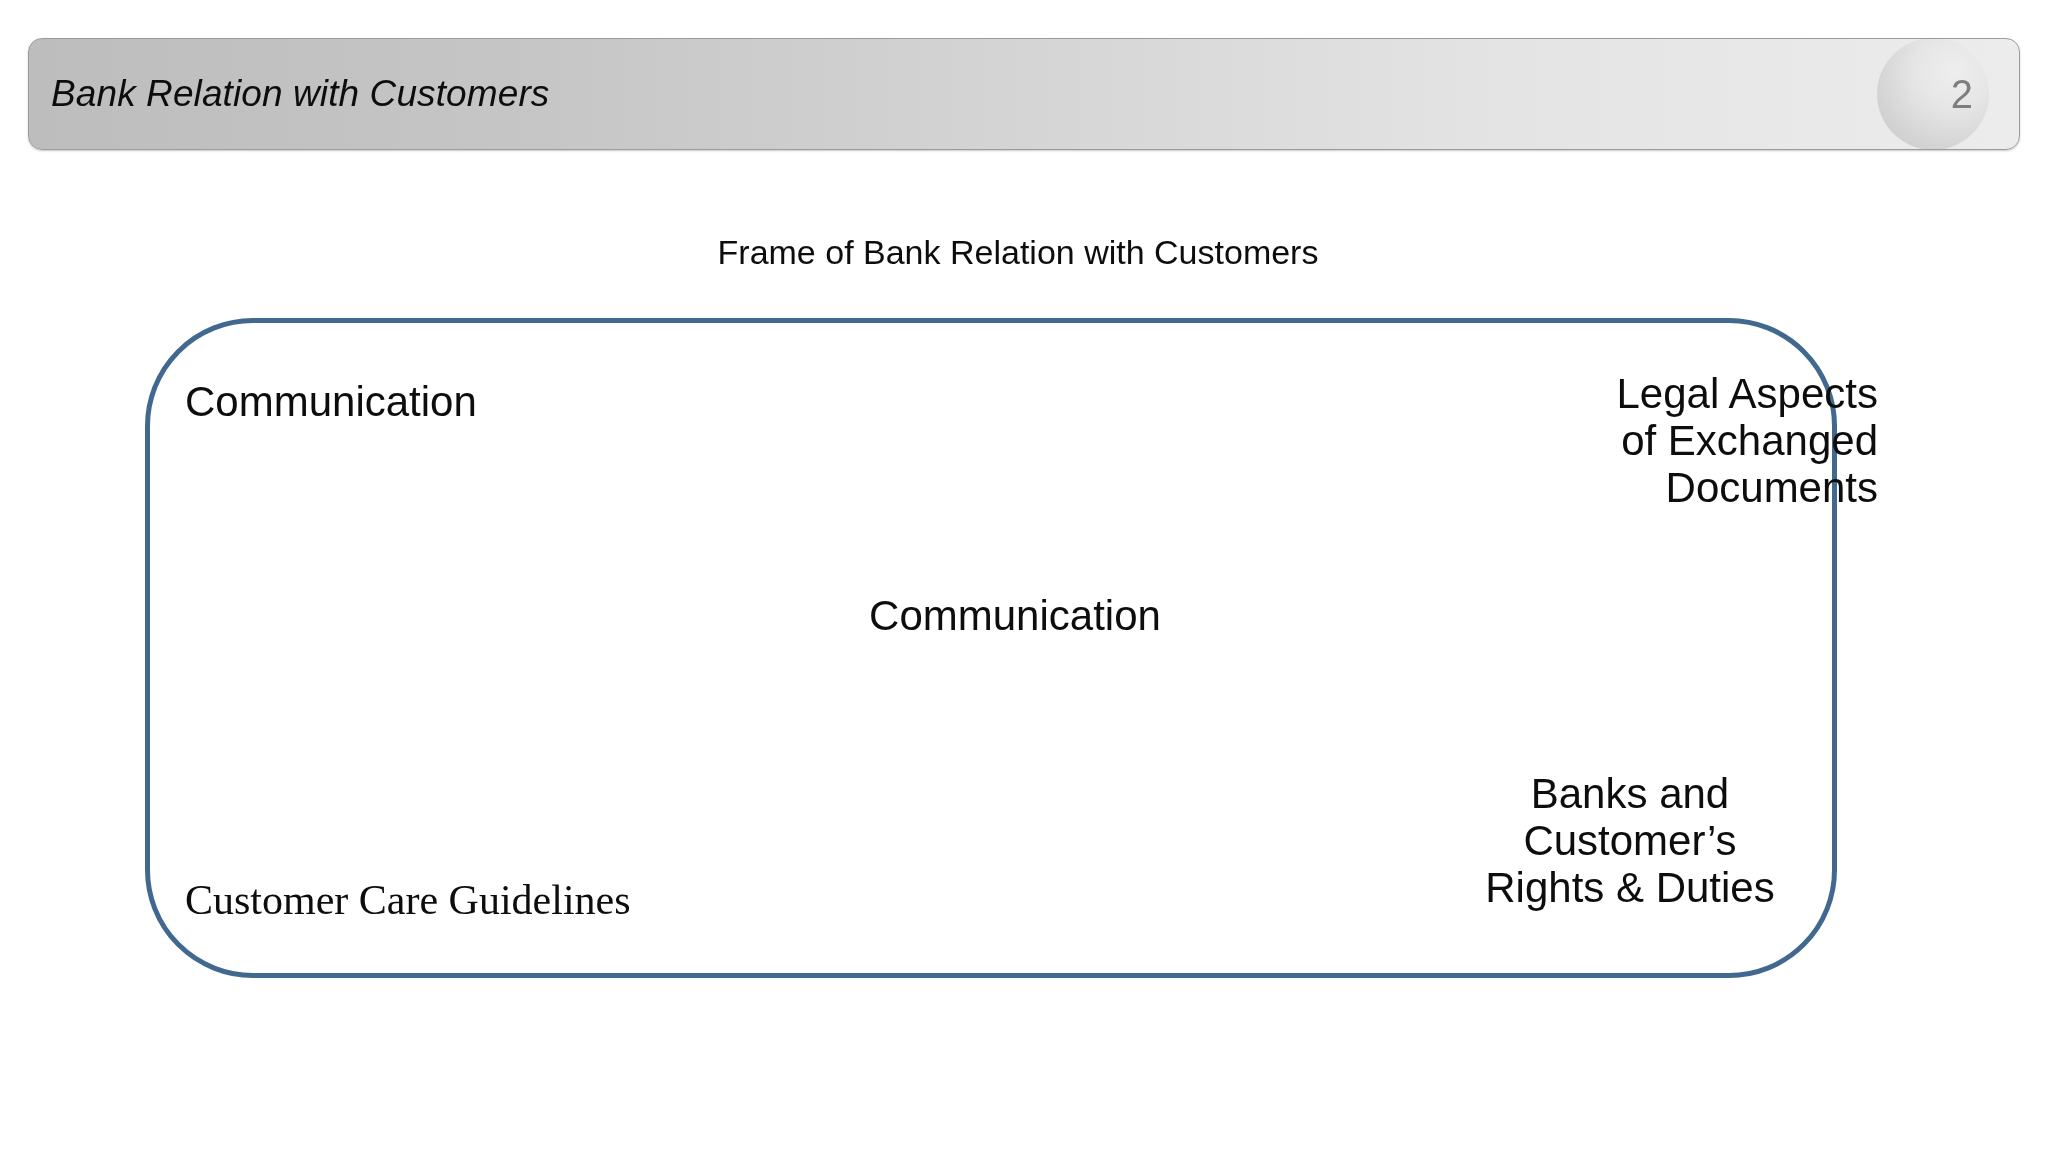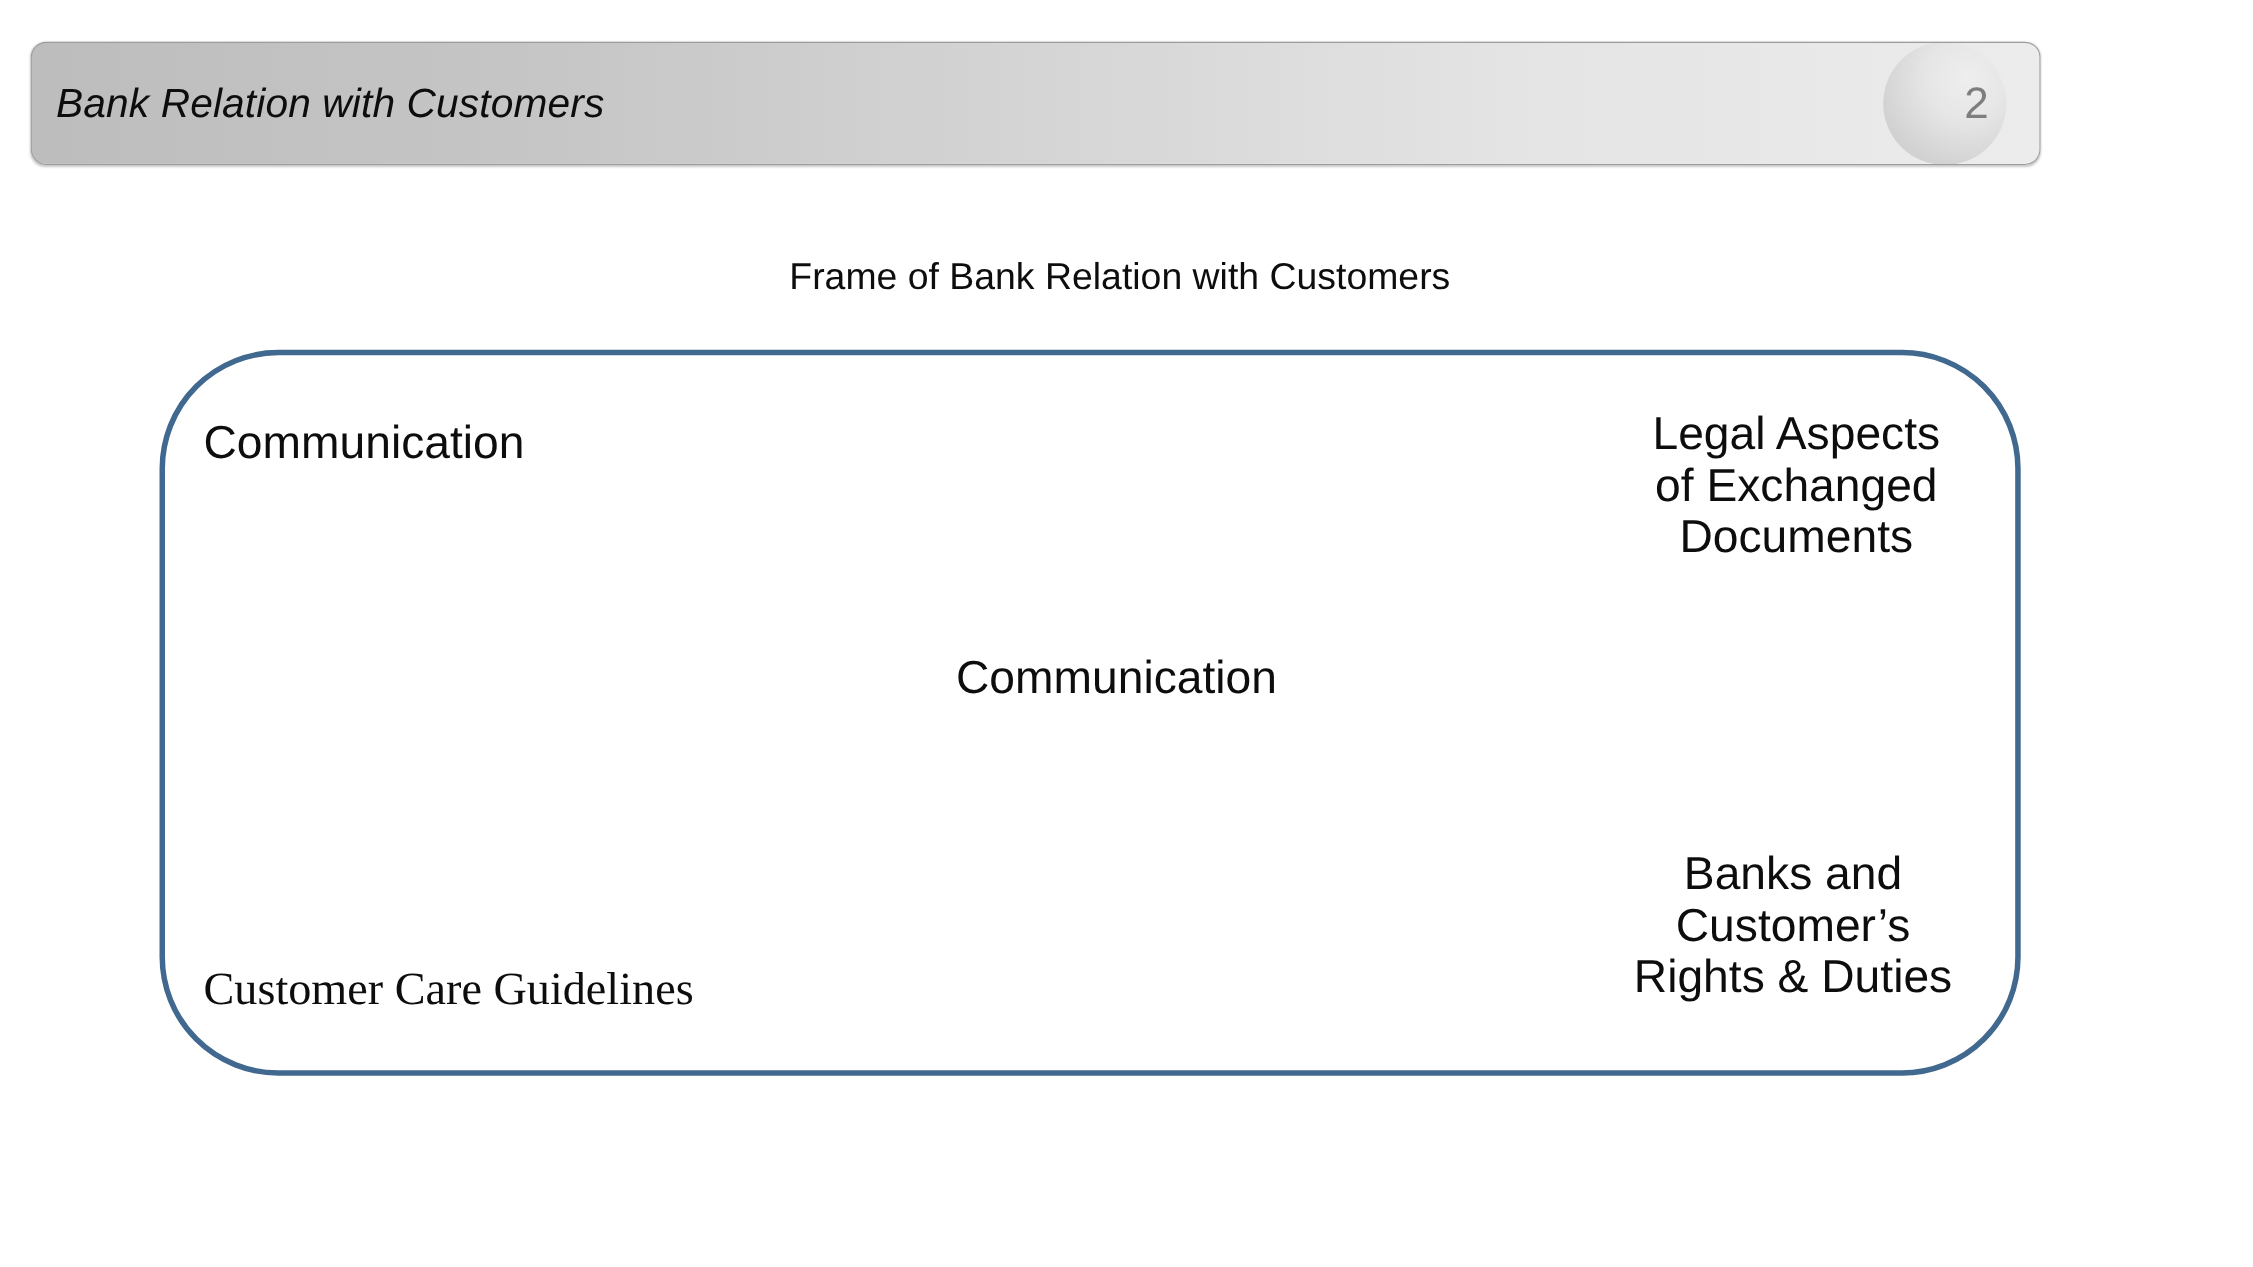--- a/index.html
+++ b/index.html
@@ -15,21 +15,21 @@
     overflow: hidden;
     font-family: "Liberation Sans", "DejaVu Sans", sans-serif;
     -webkit-font-smoothing: antialiased;
   }
 
   
   .header-bar {
     position: absolute;
     left: 28px;
     top: 38px;
-    width: 1827px;
+    width: 1992px;
     height: 112px;
     box-sizing: border-box;
     border: 1px solid #9c9c9c;
     border-radius: 14px;
     background: linear-gradient(to right, #bdbdbd 0%, #c6c6c6 26%, #d6d6d6 52%, #e4e4e4 74%, #ececec 100%);
     box-shadow: 0 1px 2px rgba(0,0,0,0.22);
     overflow: hidden;
   }
   .header-title {
     position: absolute;
@@ -101,24 +101,24 @@
     color: #0d0d0d;
     font-weight: 400;
     white-space: pre-line;
   }
   .node-communication {
     left: 185px;
     top: 378px;
     text-align: center;
   }
   .node-legal {
-    left: 1468px;
+    left: 1548px;
     top: 370px;
     width: 330px;
-    text-align: center;
+    text-align: right;
   }
   .node-relationship {
     left: 760px;
     top: 592px;
     width: 510px;
     text-align: center;
   }
   .node-rights {
     left: 1460px;
     top: 770px;

